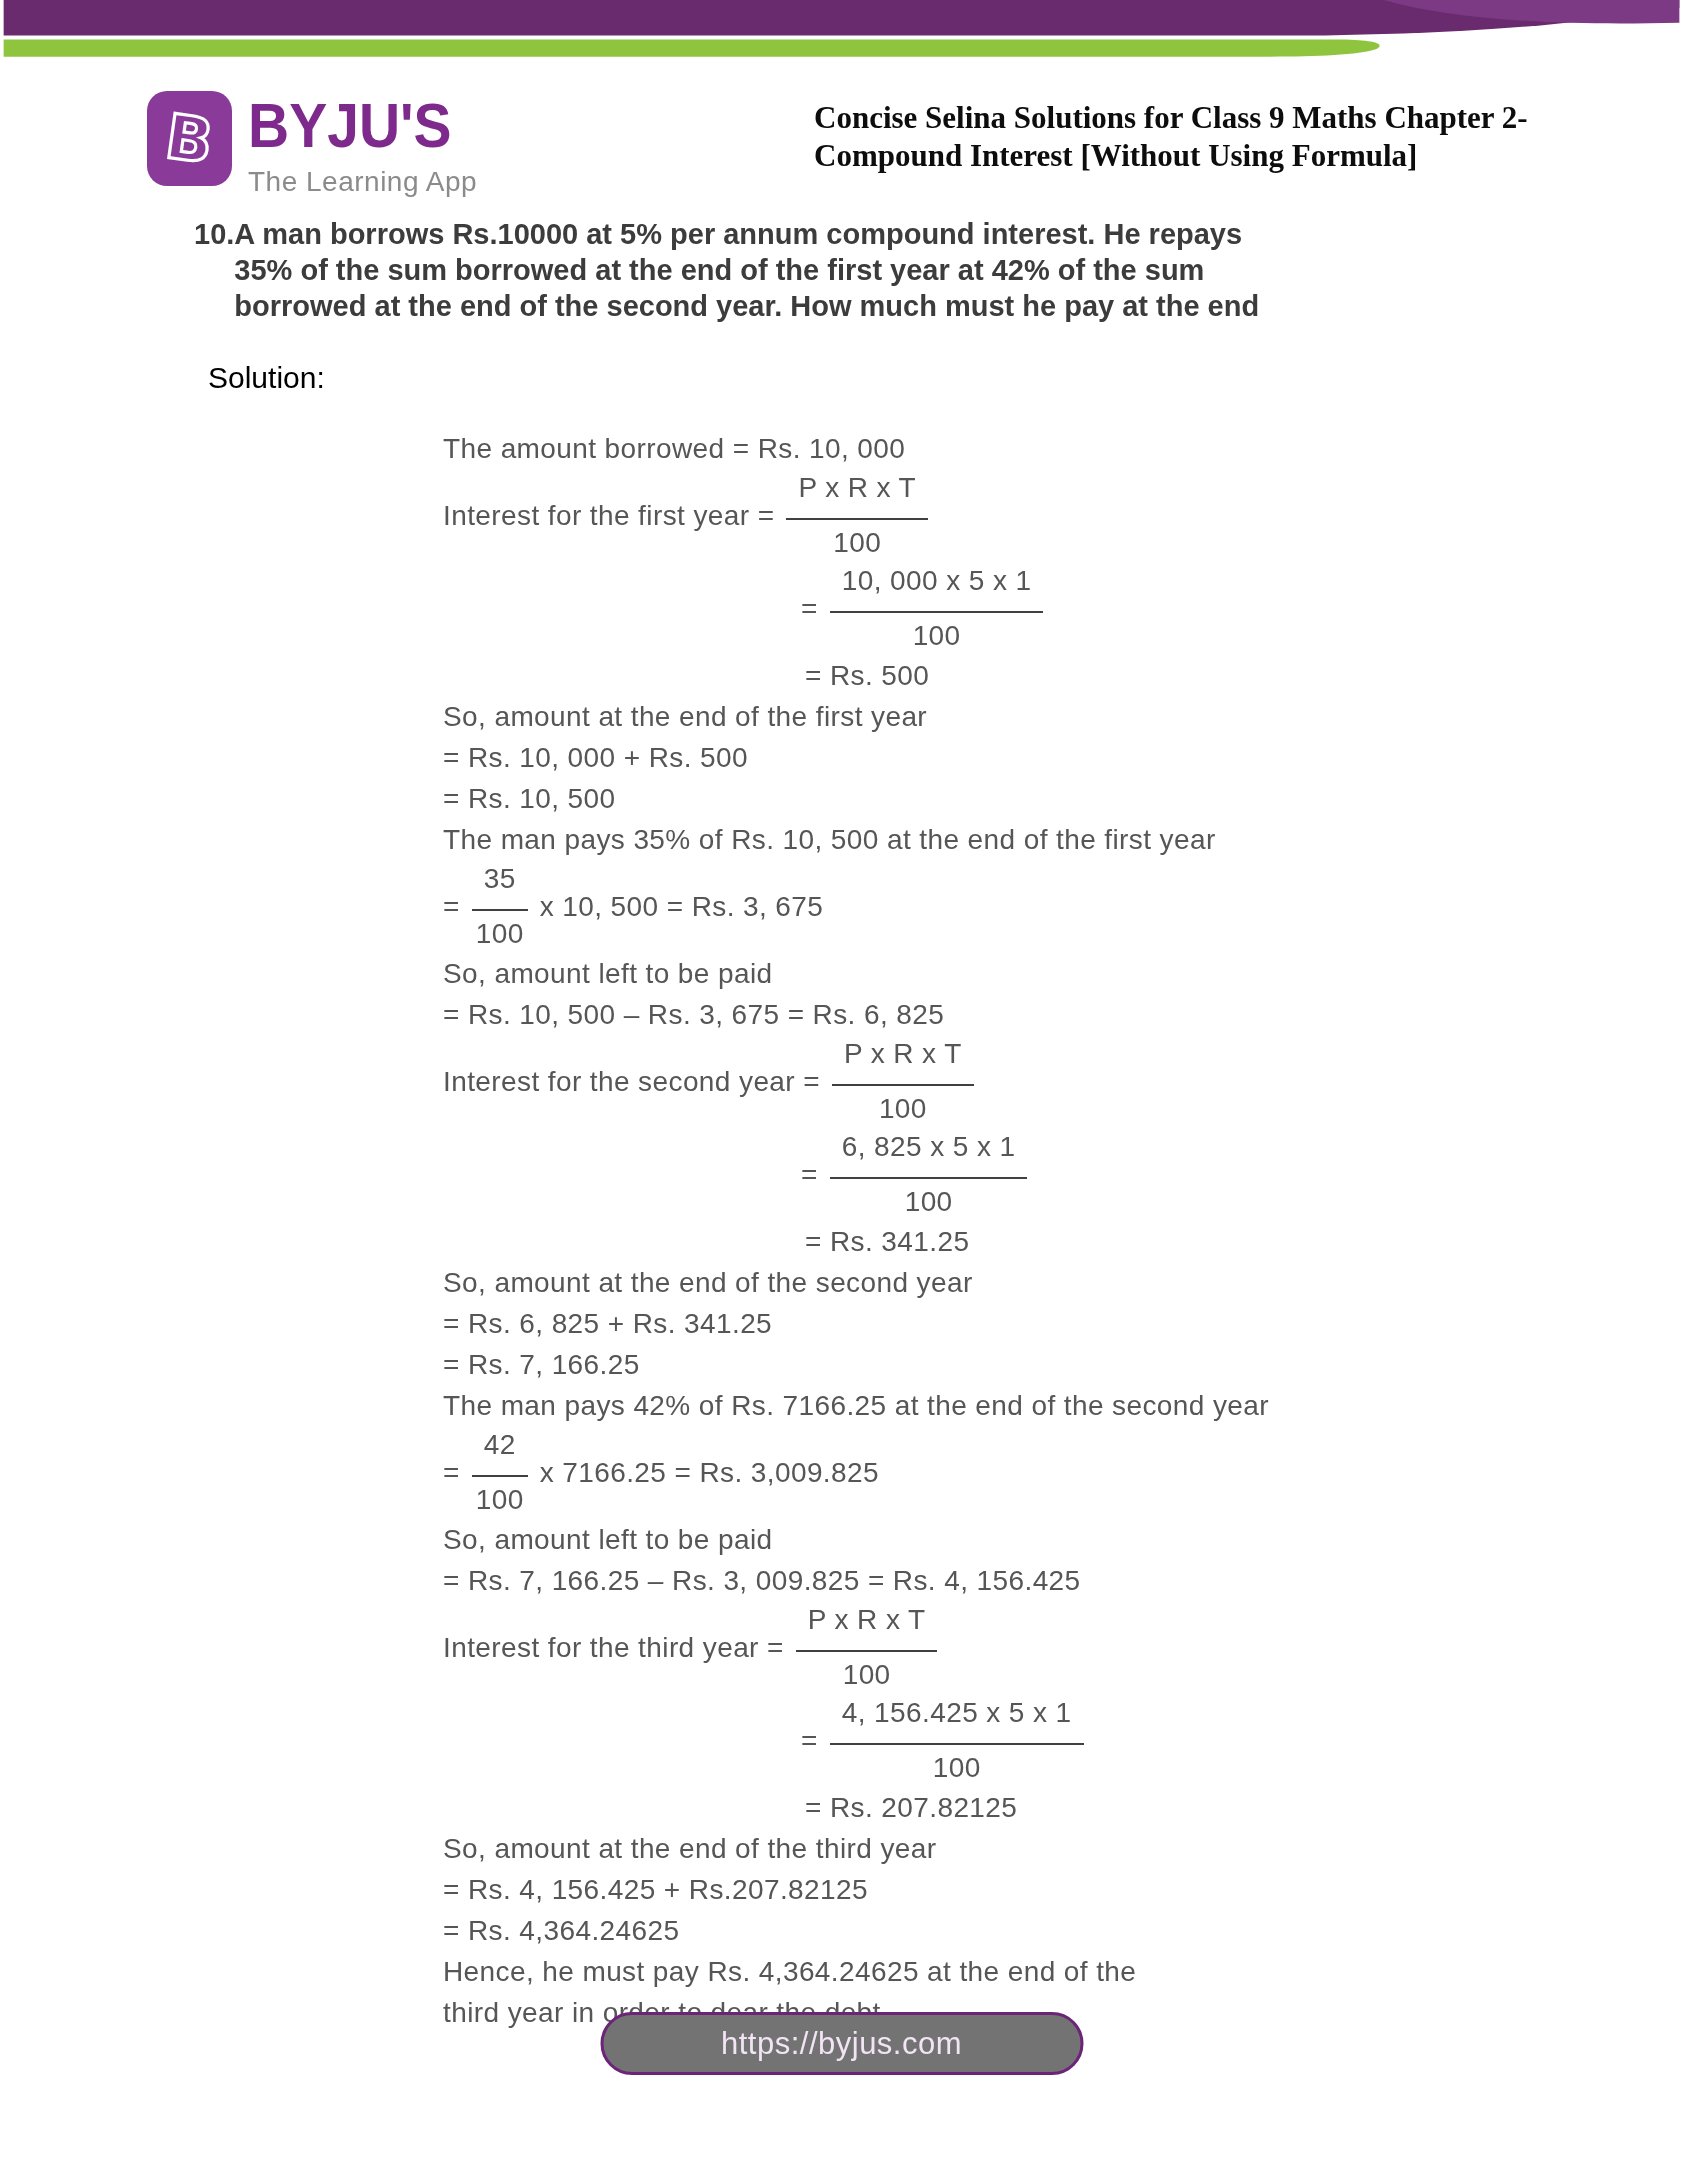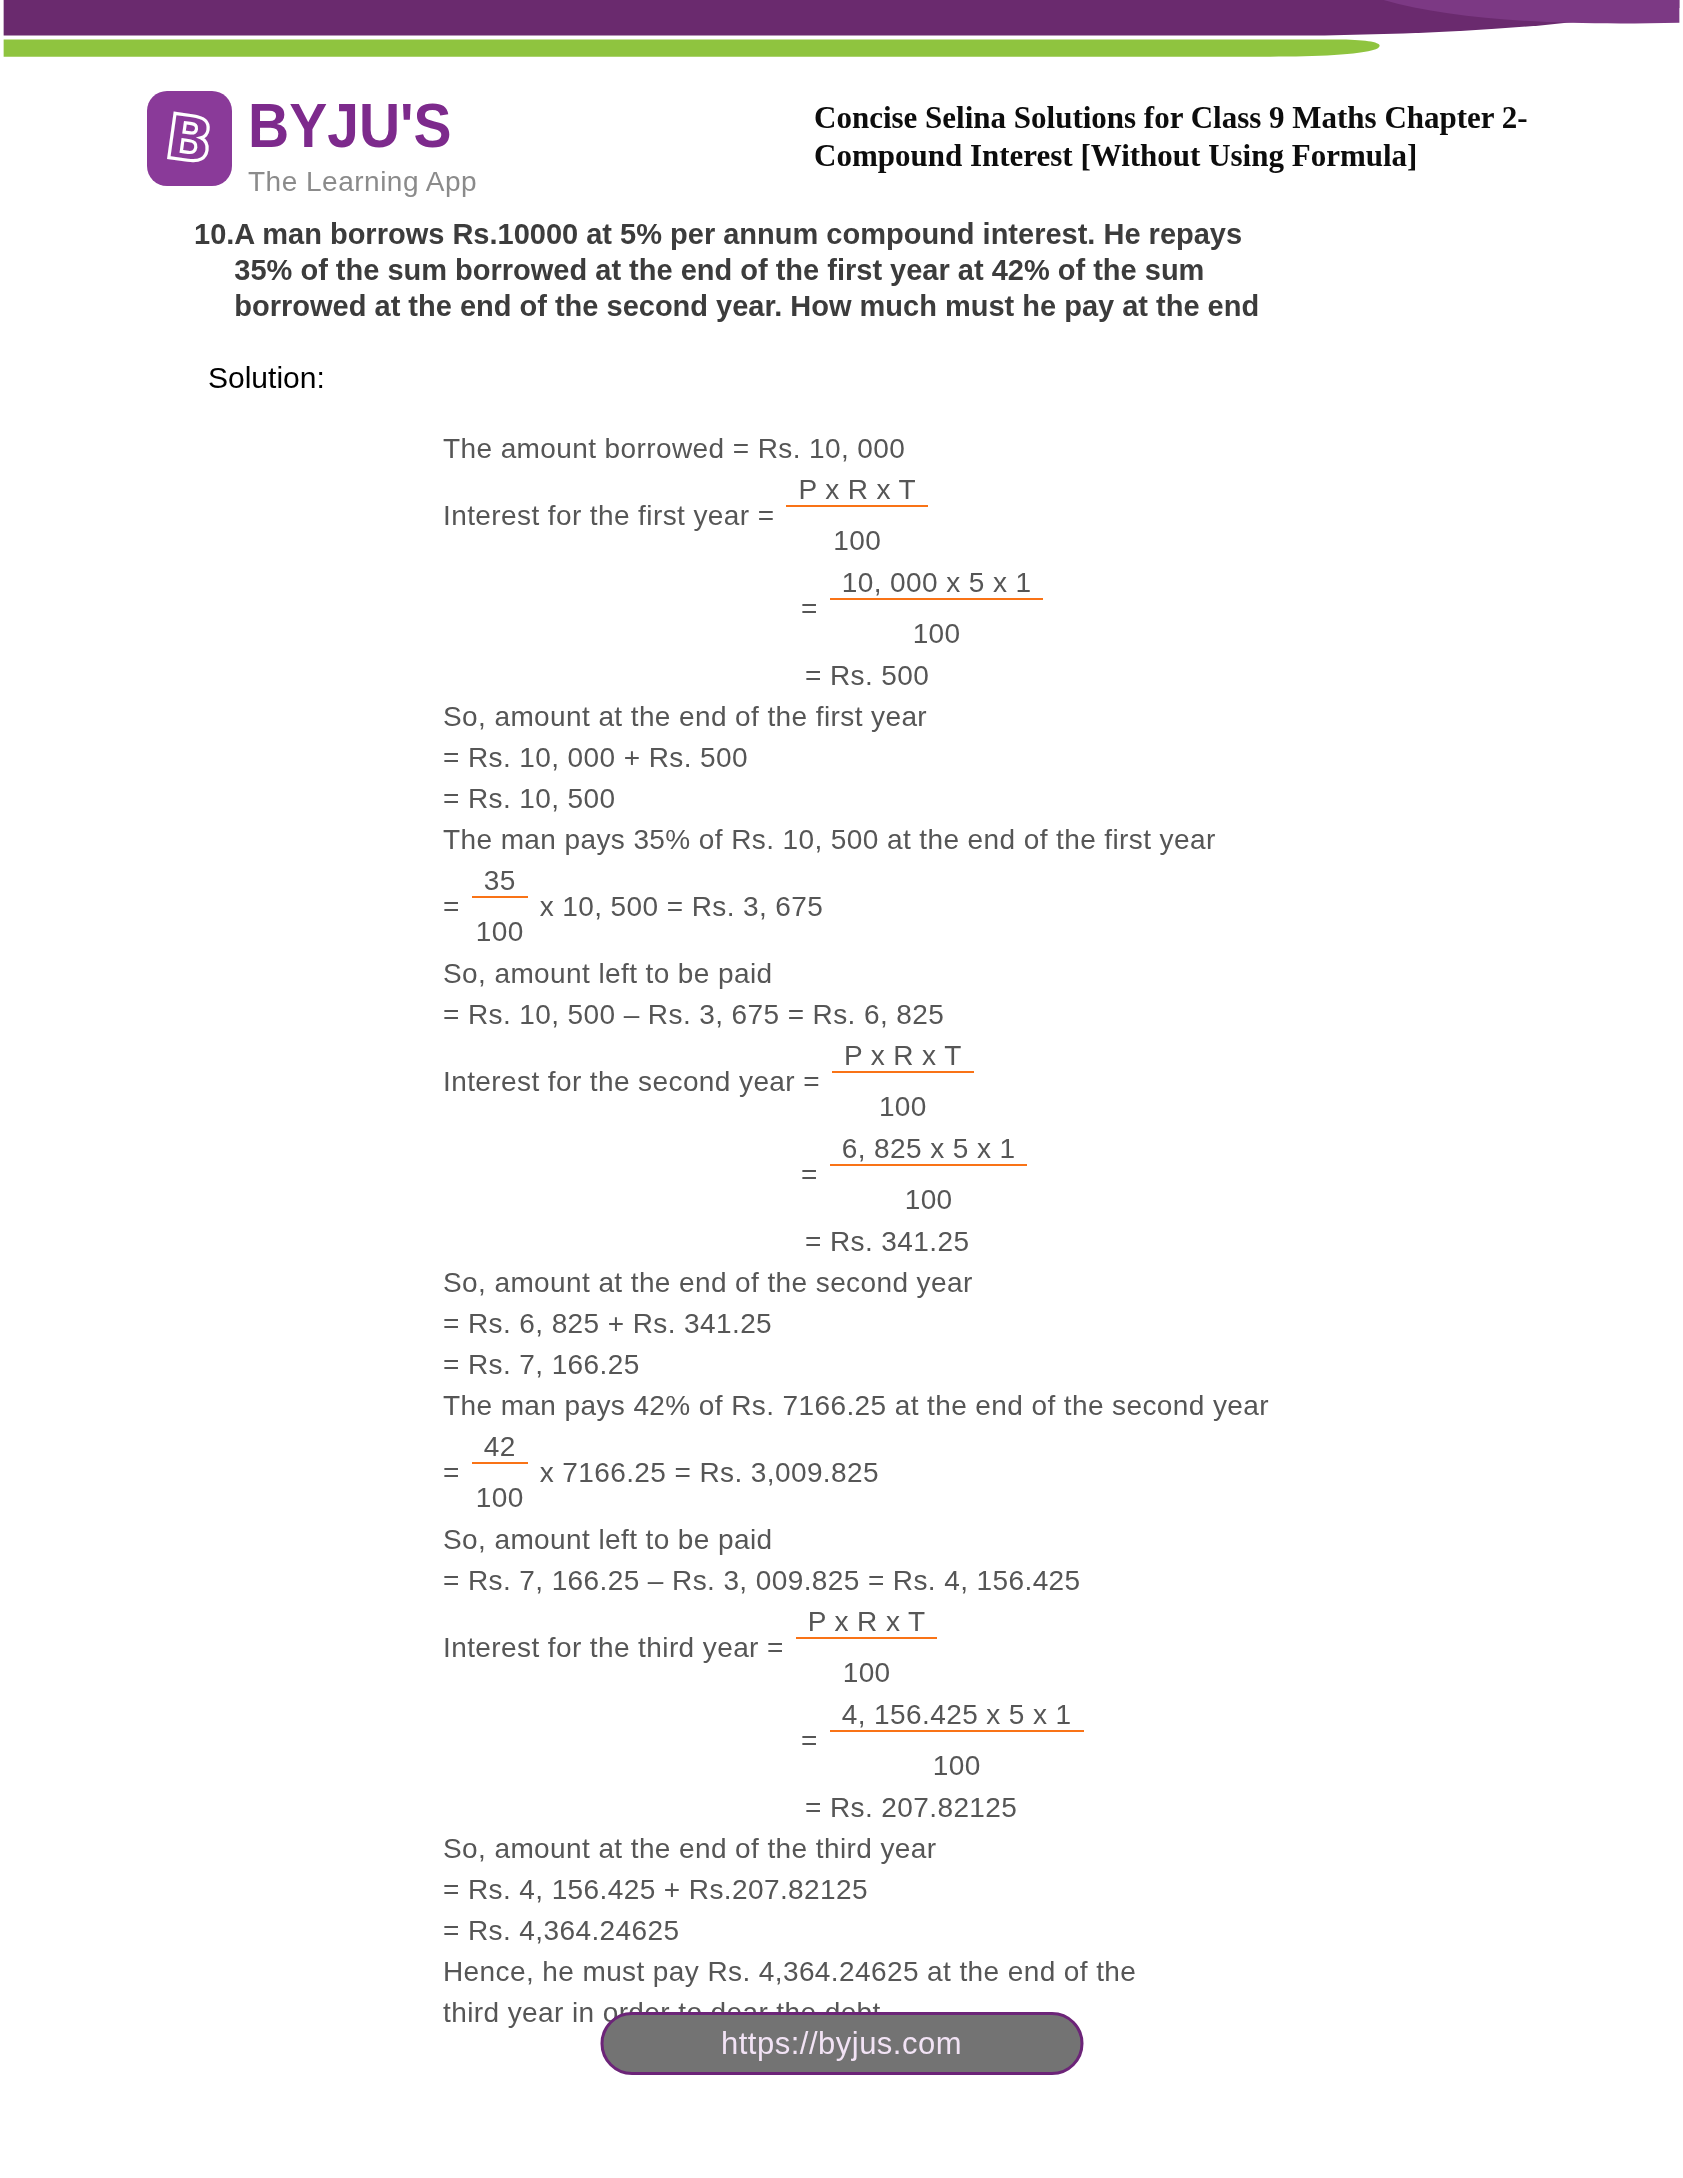--- a/index.html
+++ b/index.html
@@ -36,22 +36,22 @@
   
   .sol-body{
     position:absolute;top:428px;left:443px;width:1089px;
     color:#565656;font-size:28px;letter-spacing:0.4px;line-height:30px;
   }
   .pl{min-height:41px;display:flex;align-items:center;}
   .eq-row{display:flex;align-items:center;min-height:93px;}
   .ind{margin-left:358px;}
   .ind2{margin-left:362px;}
   .frac{display:inline-block;text-align:center;vertical-align:middle;margin:0 12px;}
-  .frac .num{display:block;padding:0 12px 0;border-bottom:2px solid #f97316;}
-  .frac .den{display:block;padding-top:19px;}
+  .frac .num{display:block;padding:0 12px 15px;border-bottom:2px solid #404040;}
+  .frac .den{display:block;padding-top:8px;}
   .eqsign{display:inline-block;}
   
   .url-btn{
     position:absolute;top:2012px;left:50%;transform:translateX(-50%);
     width:477px;height:57px;background:#737373;border:3px solid #6c2478;border-radius:32px;
     display:flex;align-items:center;justify-content:center;
     color:#f2e3f5;font-size:31px;letter-spacing:0.5px;cursor:pointer;
   }
 </style>
 </head>

